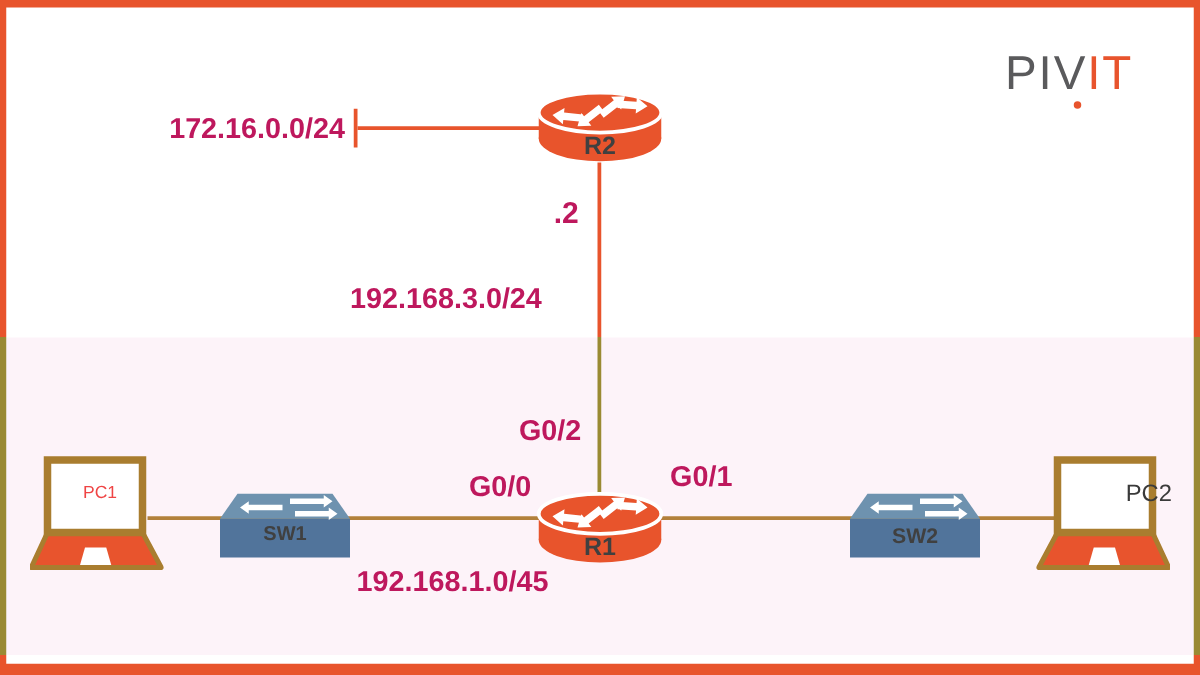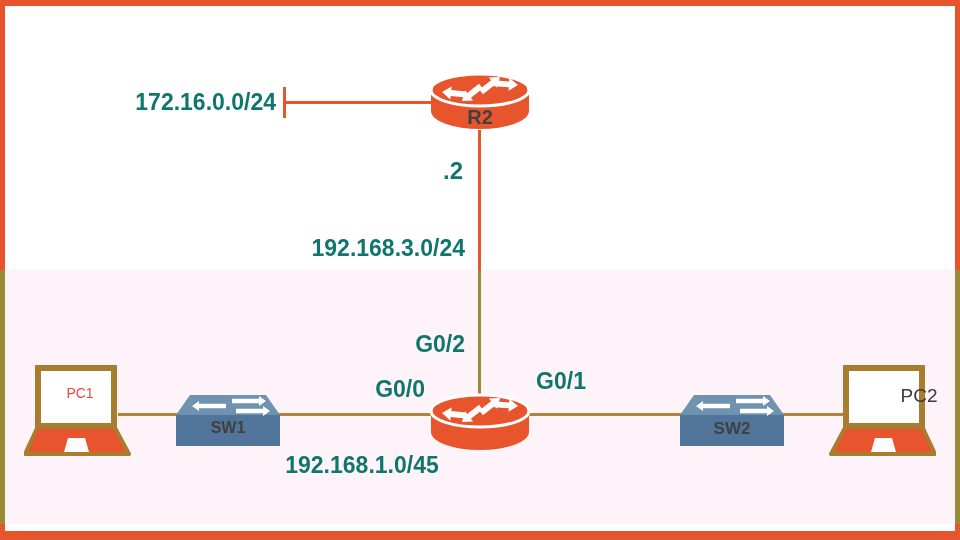--- a/index.html
+++ b/index.html
@@ -21,24 +21,24 @@
   .logo{position:absolute;left:804px;top:40px;font-size:38px;letter-spacing:1.5px;line-height:1;}
   .logo .g{color:#5A5A5C;} .logo .o{color:#E8542D;}
   .logo .dot{position:absolute;left:55px;top:41px;width:6px;height:6px;border-radius:50%;background:#E8542D;}
   
   .wan-line{position:absolute;left:286px;top:101px;width:146px;height:3px;background:#E8542C;}
   .wan-tick{position:absolute;left:283px;top:87px;width:3px;height:31px;background:#E8542C;}
   .vlink{position:absolute;left:478px;top:130px;width:3px;height:266px;
     background:linear-gradient(to bottom,#E8542C 0px,#E8542C 140px,#9A8A33 140px,#9A8A33 266px);}
   .hlink{position:absolute;left:118px;top:413px;width:730px;height:3px;background:#B2813B;}
   
-  .lbl{position:absolute;color:#0f766e;font-weight:bold;font-size:23px;line-height:1.1;white-space:nowrap;}
+  .lbl{position:absolute;color:#be185d;font-weight:bold;font-size:23px;line-height:1.1;white-space:nowrap;}
   .wan-label{left:92px;top:90px;width:184px;text-align:right;}
   .ip-dot2{left:398px;top:158px;width:65px;text-align:right;font-size:24px;}
-  .net3{left:280px;top:236px;width:185px;text-align:right;}
+  .net3{left:280px;top:226px;width:185px;}
   .g02{left:383px;top:332px;width:82px;text-align:right;}
   .g00{left:345px;top:377px;width:80px;text-align:right;}
   .g01{left:521px;top:369px;width:80px;text-align:center;}
   .net1{left:272px;top:453px;width:180px;text-align:center;}
   .net2{left:515px;top:453px;width:180px;text-align:center;}
   
   .dev{position:absolute;}
   .dev-label{position:absolute;color:#404040;font-weight:bold;text-align:center;line-height:1;}
   .r2-icon{left:428px;top:70px;}   .r2-label{left:428px;top:107px;width:104px;font-size:20px;}
   .r1-icon{left:428px;top:391px;}  .r1-label{left:428px;top:428px;width:104px;font-size:20px;}
@@ -52,20 +52,24 @@
 <body>
 
 <div class="stage">
 
   <div class="band"></div>
   <div class="frame-top"></div>
   <div class="frame-bottom"></div>
   <div class="frame-left"></div>
   <div class="frame-right"></div>
 
+  <div class="logo">
+    <span class="g">PIV</span><span class="o">IT</span>
+    <span class="dot"></span>
+  </div>
 
   <div class="wan-tick"></div>
   <div class="wan-line"></div>
   <div class="vlink"></div>
   <div class="hlink"></div>
 
   <div class="lbl wan-label">172.16.0.0/24</div>
   <div class="lbl ip-dot2">.2</div>
   <div class="lbl net3">192.168.3.0/24</div>
   <div class="lbl g02">G0/2</div>
@@ -94,20 +98,21 @@
       <rect x="3" y="20" width="98" height="21" fill="#E8542C"></rect>
       <ellipse cx="52" cy="20" rx="49" ry="16" fill="#E8542C" stroke="#ffffff" stroke-width="3"></ellipse>
       <g fill="#ffffff">
         <polygon points="0,0 -9,-6.5 -9,-3 -24,-3 -24,3 -9,3 -9,6.5" transform="translate(72,7) rotate(-38)"></polygon>
         <polygon points="0,0 -9,-6.5 -9,-3 -24,-3 -24,3 -9,3 -9,6.5" transform="translate(34,31) rotate(142)"></polygon>
         <polygon points="0,0 -9,-6.5 -9,-3 -24,-3 -24,3 -9,3 -9,6.5" transform="translate(14,22) rotate(186)"></polygon>
         <polygon points="0,0 -9,-6.5 -9,-3 -24,-3 -24,3 -9,3 -9,6.5" transform="translate(90,15) rotate(4)"></polygon>
       </g>
     </svg>
   </div>
+  <div class="dev-label r1-label">R1</div>
 
   <div class="dev sw1-icon">
     <svg width="108" height="53" viewBox="0 0 108 53">
       <polygon points="2,21 106,21 106,52 2,52" fill="#51749B"></polygon>
       <polygon points="16,1 92,1 106,21 2,21" fill="#6E92AF"></polygon>
       <g fill="#ffffff">
         <polygon points="0,0 -7,-5 -7,-2.2 -34,-2.2 -34,2.2 -7,2.2 -7,5" transform="translate(92,7)"></polygon>
         <polygon points="0,0 -7,-5 -7,-2.2 -34,-2.2 -34,2.2 -7,2.2 -7,5" transform="translate(18,12) rotate(180)"></polygon>
         <polygon points="0,0 -7,-5 -7,-2.2 -34,-2.2 -34,2.2 -7,2.2 -7,5" transform="translate(96,17)"></polygon>
       </g>

